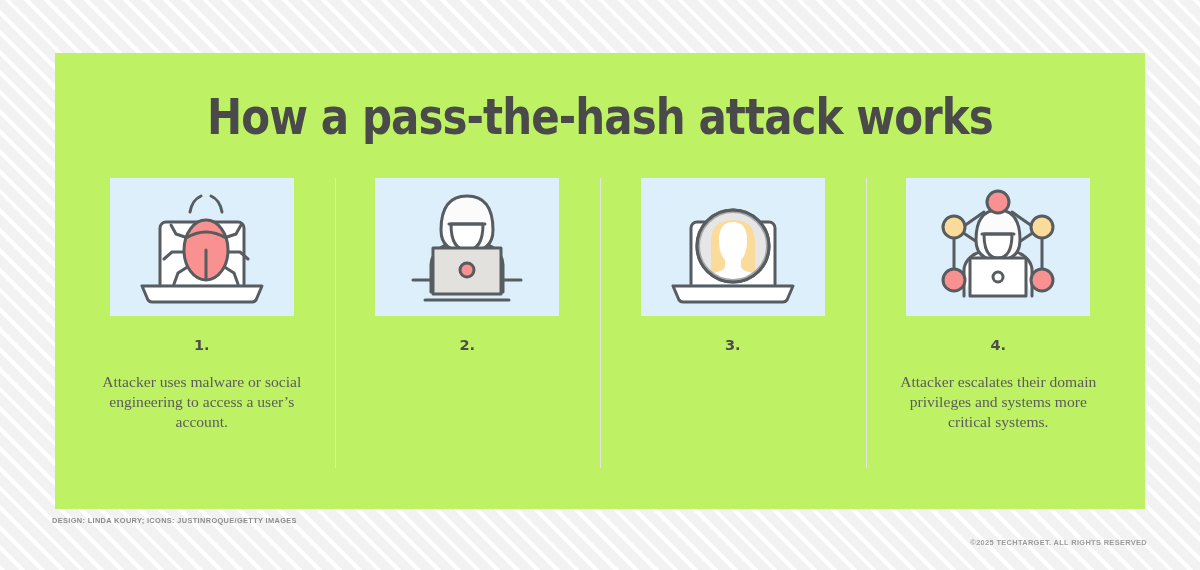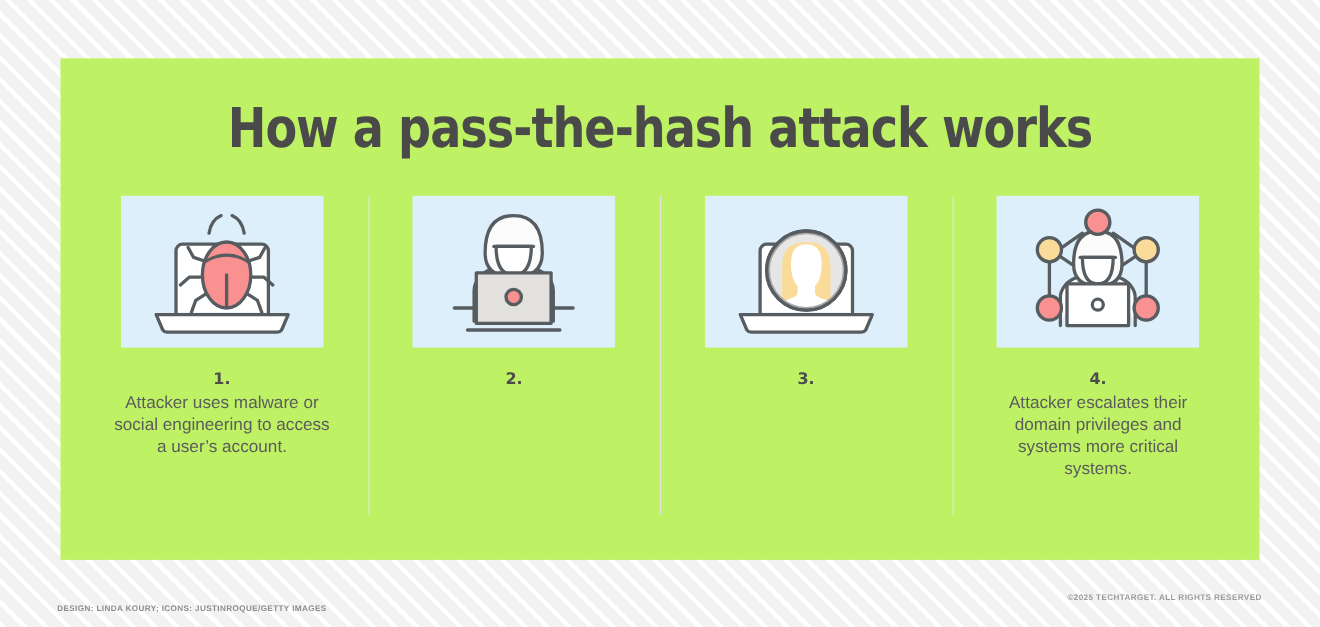--- a/index.html
+++ b/index.html
@@ -98,33 +98,33 @@
   .step-num {
     margin-top: 22px;
     font-size: 14.5px;
     font-weight: bold;
     color: #4d4d4d;
     font-family: "DejaVu Sans", sans-serif;
     line-height: 1;
   }
 
   .step-text {
-    margin-top: 4px;
+    margin-top: 19px;
     font-size: 15.6px;
     line-height: 20px;
     color: #5c5c5c;
     text-align: center;
-    font-family: Liberation Sans, sans-serif;
+    font-family: Liberation Serif, serif;
     max-width: 200px;
   }
 
   .footer-left {
     position: absolute;
     left: 52px;
-    top: 548px;
+    top: 516px;
     font-size: 7.4px;
     font-weight: bold;
     letter-spacing: 0.35px;
     color: #8c8c8c;
     font-family: "Liberation Sans", sans-serif;
     white-space: nowrap;
   }
 
   .footer-right {
     position: absolute;

